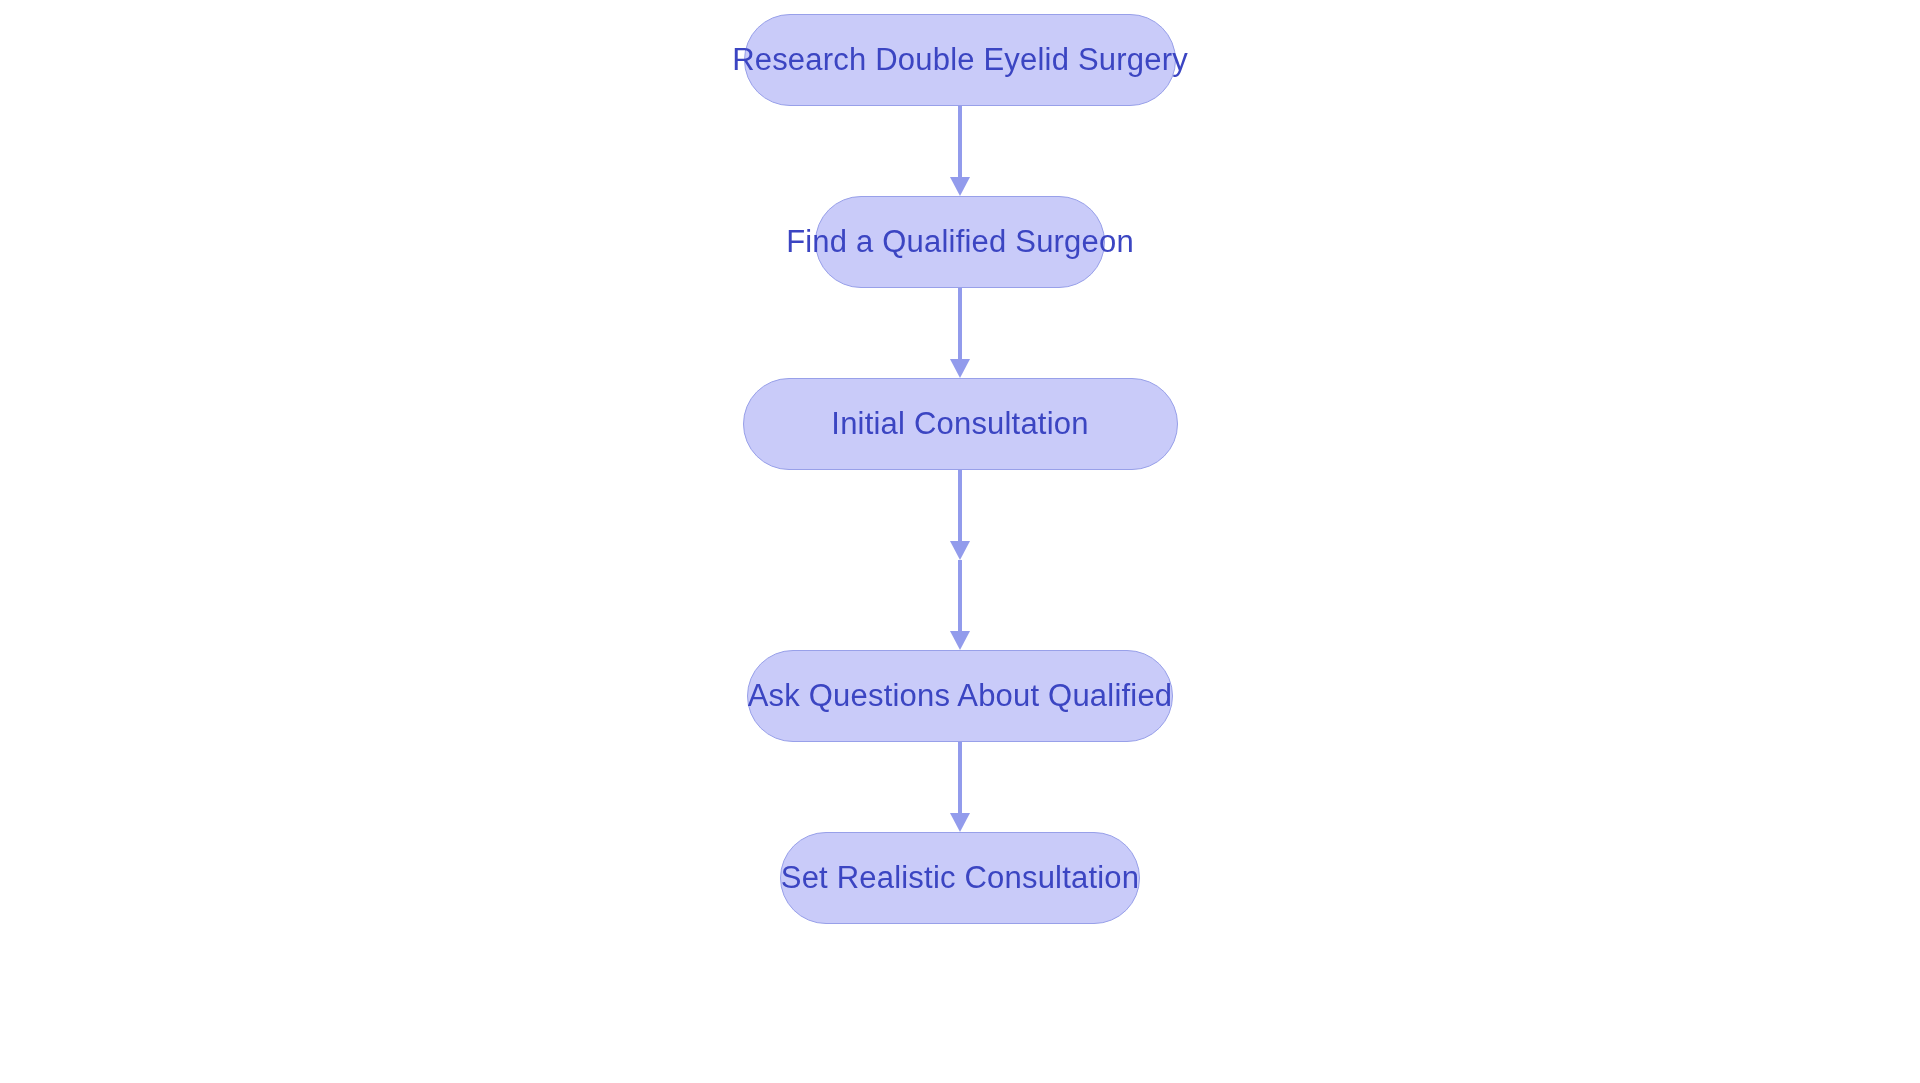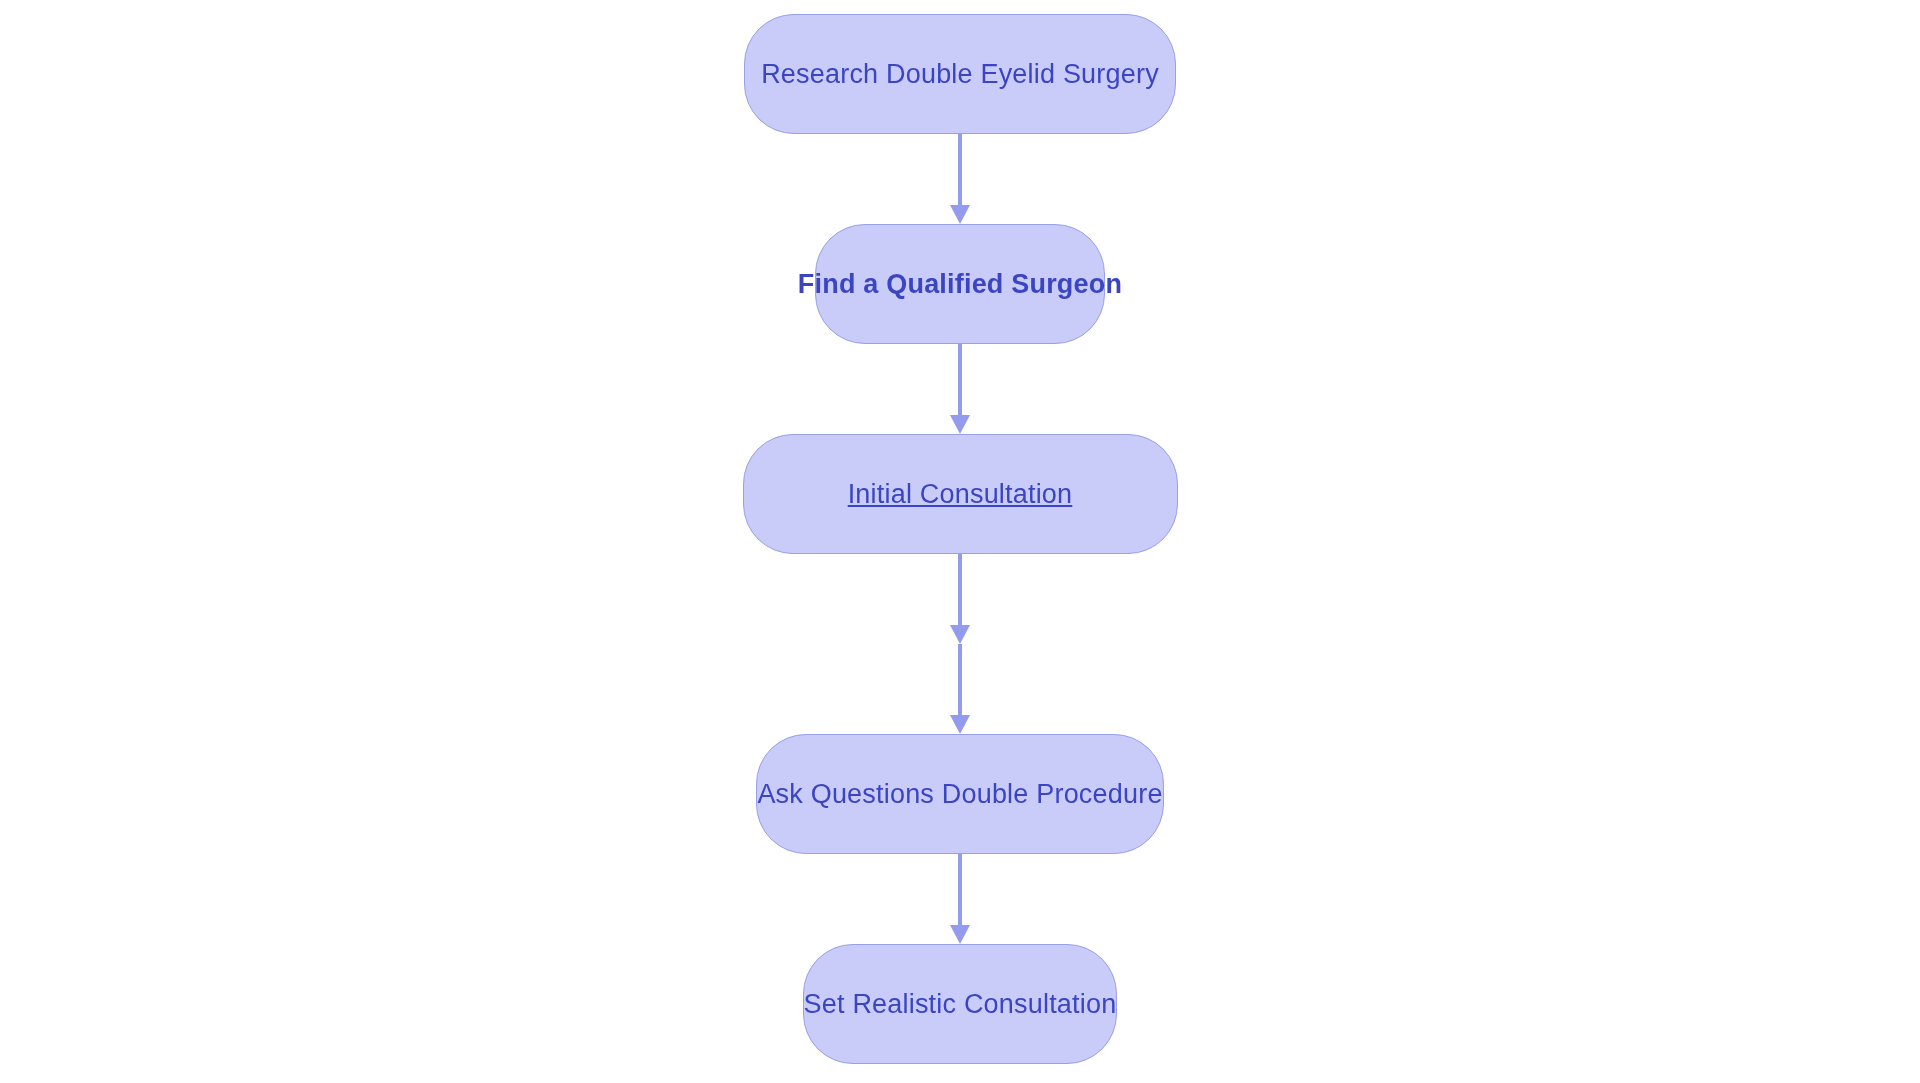--- a/index.html
+++ b/index.html
@@ -21,38 +21,38 @@
     width: 1920px;
     height: 1083px;
     background: var(--bg);
     overflow: hidden;
     display: flex;
     flex-direction: column;
     align-items: center;
     padding-top: 14px;
   }
   .node {
-    height: 120px;
+    height: 92px;
     border-radius: 50px;
     background: var(--node-fill);
     border: 1.5px solid var(--node-border);
     color: var(--node-text);
-    font-size: 27px;
+    font-size: 31px;
     letter-spacing: 0.2px;
     display: flex;
     align-items: center;
     justify-content: center;
     white-space: nowrap;
     flex: 0 0 auto;
   }
   .node:nth-of-type(1) { width: 432px; }
   .node:nth-of-type(2) { width: 340px; }
-  .node:nth-of-type(3) { width: 290px; font-weight: bold; }
+  .node:nth-of-type(3) { width: 290px; }
   .node:nth-of-type(4) { width: 349px; }
-  .node:nth-of-type(5) { width: 435px; text-decoration: underline; }
+  .node:nth-of-type(5) { width: 435px; }
   .node:nth-of-type(6) { width: 375px; }
   .arrow {
     height: 90px;
     flex: 0 0 auto;
     display: flex;
     align-items: stretch;
     justify-content: center;
   }
   .arrow svg { display: block; }
 </style>
@@ -96,21 +96,21 @@
 
 
   <div class="arrow">
     <svg width="26" height="90" viewBox="0 0 26 90" aria-hidden="true">
       <rect x="11" y="0" width="4" height="73" fill="var(--arrow)"></rect>
       <polygon points="3,71 23,71 13,90" fill="var(--arrow)"></polygon>
     </svg>
   </div>
 
   <div class="node">
-    <span>Ask Questions Double Procedure</span>
+    <span>Ask Questions About Qualified</span>
   </div>
 
   <div class="arrow">
     <svg width="26" height="90" viewBox="0 0 26 90" aria-hidden="true">
       <rect x="11" y="0" width="4" height="73" fill="var(--arrow)"></rect>
       <polygon points="3,71 23,71 13,90" fill="var(--arrow)"></polygon>
     </svg>
   </div>
 
   <div class="node">

